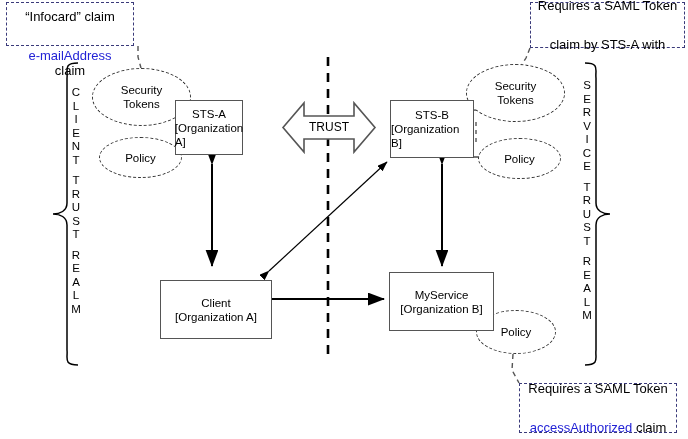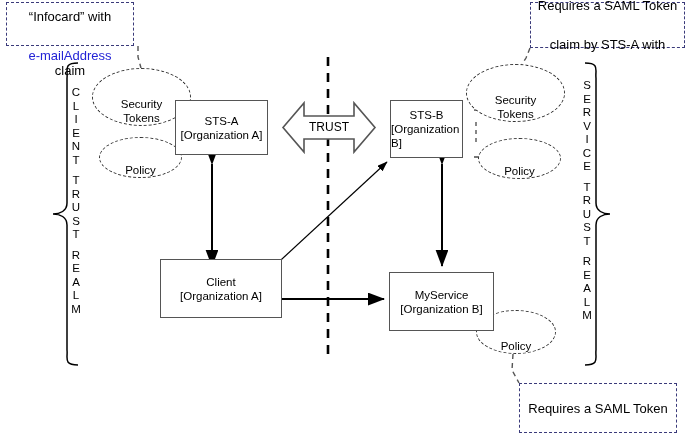--- a/index.html
+++ b/index.html
@@ -12,21 +12,21 @@
     position:absolute; box-sizing:border-box;
     border:1.6px solid #555; background:#fff;
     display:flex; flex-direction:column;
     align-items:center; justify-content:center;
     font-size:11.5px; line-height:14px; color:#000;
   }
   .ellipse {
     position:absolute; box-sizing:border-box;
     border:1.4px dashed #333; border-radius:50%;
     background:#fff; display:flex; flex-direction:column;
-    align-items:center; justify-content:flex-end;
+    align-items:center; justify-content:center;
     font-size:11.5px; line-height:14px; color:#000; text-align:center;
   }
   .callout {
     position:absolute; box-sizing:border-box;
     border:1.6px dashed #3a3a7a; background:#fff;
     display:flex; flex-direction:column;
     align-items:center; justify-content:center;
     font-size:13px; line-height:15px; text-align:center;
     padding:3px 6px;
     gap:24px;
@@ -93,31 +93,32 @@
     <path d="M530,48 L526,58 L521,66" fill="none" stroke="#555" stroke-width="1.4" stroke-dasharray="5,4"></path>
 
     <path d="M513,354 L512,370 L519,383" fill="none" stroke="#555" stroke-width="1.4" stroke-dasharray="5,4"></path>
 
     <path d="M176,124 L176,142" fill="none" stroke="#555" stroke-width="1.4" stroke-dasharray="4,4"></path>
     <path d="M476,122 L476,142" fill="none" stroke="#555" stroke-width="1.4" stroke-dasharray="4,4"></path>
   </svg>
 
   <div class="callout" style="left:6px; top:2px; width:128px; height:44px;">
     <div>Requires an</div>
-    <div>“Infocard” with</div>
+    <div>“Infocard” claim</div>
     <div><span class="claim">e-mailAddress</span><span> claim</span></div>
   </div>
 
   <div class="callout" style="left:530px; top:2px; width:155px; height:46px;">
     <div>Requires a SAML Token</div>
     <div>claim by STS-A with</div>
   </div>
 
   <div class="callout" style="left:519px; top:383px; width:158px; height:50px;">
     <div>Requires a SAML Token</div>
+    <div><span class="claim">accessAuthorized</span><span> claim</span></div>
   </div>
 
   <div class="ellipse" style="left:92px; top:68px; width:99px; height:58px;">
     <div>Security</div>
     <div>Tokens</div>
   </div>
 
   <div class="ellipse" style="left:99px; top:137px; width:83px; height:41px;">
     <div>Policy</div>
   </div>
@@ -128,31 +129,31 @@
   </div>
 
   <div class="ellipse" style="left:478px; top:138px; width:83px; height:41px;">
     <div>Policy</div>
   </div>
 
   <div class="ellipse" style="left:476px; top:310px; width:80px; height:44px;">
     <div>Policy</div>
   </div>
 
-  <div class="node" style="left:175px; top:100px; width:93px; height:55px;">
+  <div class="node" style="left:175px; top:100px; width:68px; height:55px;">
     <div>STS-A</div>
     <div>[Organization A]</div>
   </div>
 
-  <div class="node" style="left:390px; top:100px; width:73px; height:58px;">
+  <div class="node" style="left:390px; top:100px; width:84px; height:58px;">
     <div>STS-B</div>
     <div>[Organization B]</div>
   </div>
 
-  <div class="node" style="left:160px; top:259px; width:122px; height:59px;">
+  <div class="node" style="left:160px; top:280px; width:112px; height:59px;">
     <div>Client</div>
     <div>[Organization A]</div>
   </div>
 
   <div class="node" style="left:389px; top:272px; width:105px; height:59px;">
     <div>MyService</div>
     <div>[Organization B]</div>
   </div>
 
   <div class="trust-label" style="left:283px; top:120px;">TRUST</div>

